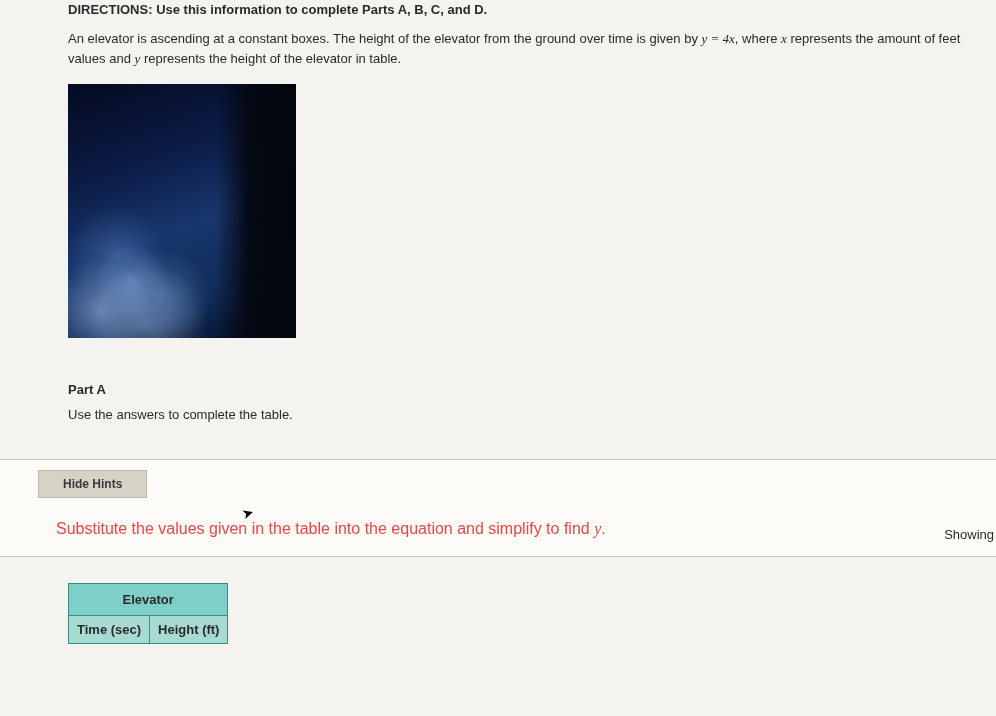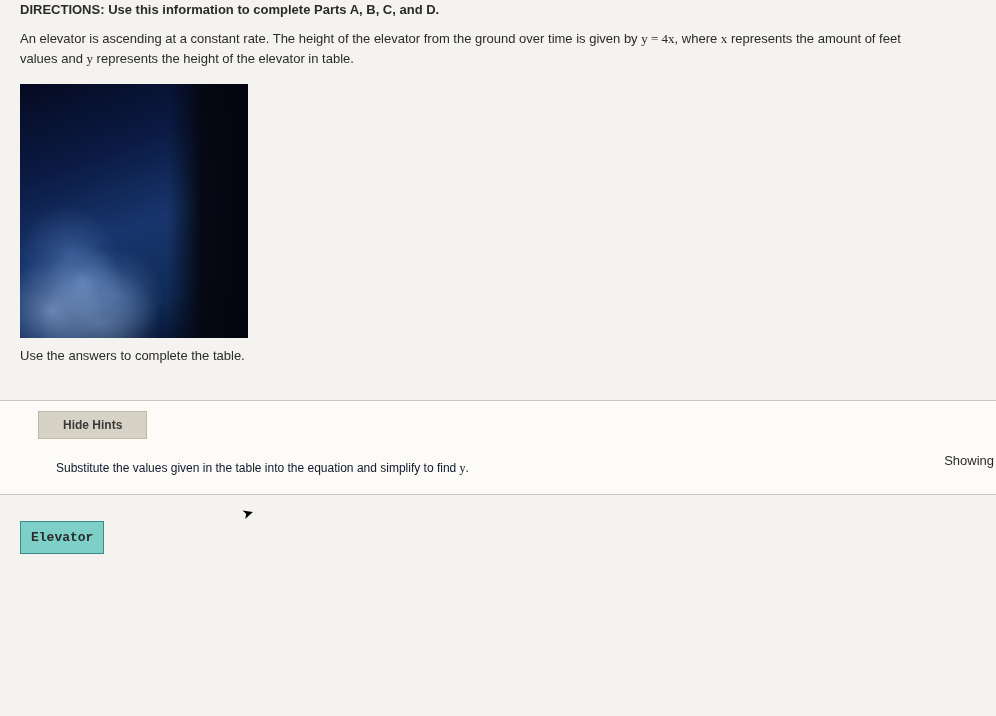--- a/index.html
+++ b/index.html
@@ -8,32 +8,34 @@
     width: 996px;
     height: 716px;
     font-family: Arial, Helvetica, sans-serif;
     background: #f5f3f0;
     color: #2a2a2a;
     overflow: hidden;
   }
   .page {
     padding: 0 20px;
     box-sizing: border-box;
+    margin-left: 48px;
   }
   .directions-line {
     font-size: 13px;
     font-weight: bold;
     margin-top: 2px;
   }
   .intro-text {
     font-size: 13px;
     margin-top: 12px;
     line-height: 1.5;
   }
   .eq {
+    font-style: italic;
     font-family: "Times New Roman", serif;
   }
   .figure {
     margin-top: 16px;
     width: 228px;
     height: 254px;
     background: linear-gradient(160deg, #050a20 0%, #0b1b45 30%, #18366d 55%, #0f2a55 80%, #050a20 100%);
     position: relative;
     overflow: hidden;
   }
@@ -82,43 +84,42 @@
     display: inline-block;
     background: #d6d3c6;
     border: 1px solid #bdb9aa;
     padding: 6px 24px;
     font-size: 12px;
     font-weight: bold;
     color: #3a3a3a;
     margin-left: 10px;
   }
   .hint-text {
-    font-size: 12px;
+    font-size: 16px;
     margin-top: 22px;
     margin-left: 28px;
-    color: #0f172a;
+    color: #ef4444;
   }
   .showing {
     position: absolute;
     right: 2px;
-    bottom: 26px;
+    bottom: 14px;
     font-size: 13px;
   }
   .cursor {
     position: absolute;
     left: 242px;
     top: 505px;
     font-size: 14px;
     color: #000;
     transform: rotate(-18deg);
     pointer-events: none;
   }
   .table-wrap {
     margin-top: 26px;
-    font-family: Liberation Mono, monospace;
   }
   table.elevator {
     border-collapse: collapse;
     font-size: 13px;
   }
   table.elevator th.title {
     background: #7fcfc9;
     font-weight: bold;
     padding: 8px 10px;
     text-align: center;
@@ -135,29 +136,30 @@
 <body>
 
 <div class="page">
 
   <div class="directions-line">
     <span>DIRECTIONS:</span>
     <span>Use this information to complete Parts A, B, C, and D.</span>
   </div>
 
   <div class="intro-text">
-    <span>An elevator is ascending at a constant rate. The height of the elevator from the ground over time is given by </span><span class="eq">y = 4x</span><span>, where </span><span class="eq">x</span><span> represents the amount of feet</span><br>
+    <span>An elevator is ascending at a constant boxes. The height of the elevator from the ground over time is given by </span><span class="eq">y = 4x</span><span>, where </span><span class="eq">x</span><span> represents the amount of feet</span><br>
     <span>values and </span><span class="eq">y</span><span> represents the height of the elevator in table.</span>
   </div>
 
   <div class="figure">
     <div class="city"></div>
     <div class="right-edge"></div>
   </div>
 
+  <div class="part-label">Part A</div>
   <div class="part-instr">Use the answers to complete the table.</div>
 
 </div>
 
 <div class="hints-panel" style="margin-left:0;width:100%;">
   <div class="hints-inner">
     <span class="hide-hints-btn">Hide Hints</span>
     <div class="hint-text">
       <span>Substitute the values given in the table into the equation and simplify to find </span><span class="eq">y</span><span>.</span>
     </div>
@@ -165,18 +167,22 @@
   <div class="showing">Showing</div>
 </div>
 
 <div class="page">
   <div class="table-wrap">
     <table class="elevator">
       <tbody>
           <tr>
         <th class="title" colspan="2">Elevator</th>
       </tr>
+      <tr>
+        <th class="col">Time (sec)</th>
+        <th class="col">Height (ft)</th>
+      </tr>
     </tbody>
       </table>
   </div>
 </div>
 
 <div class="cursor">➤</div>
 
 </body></html>

